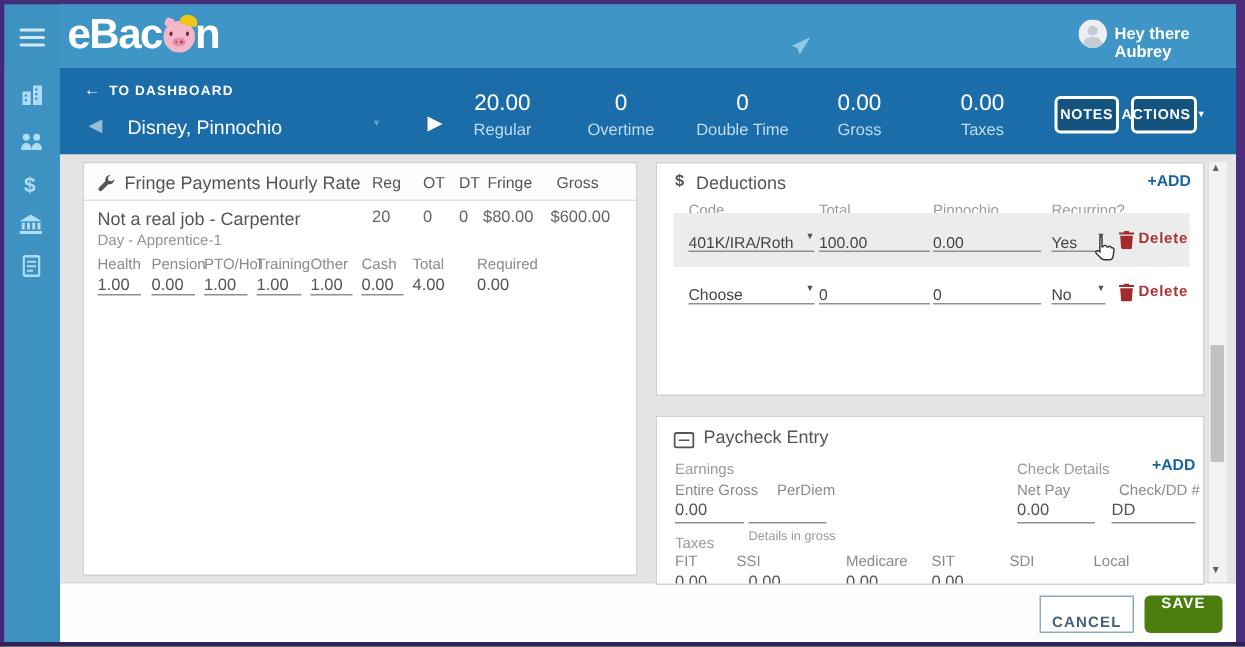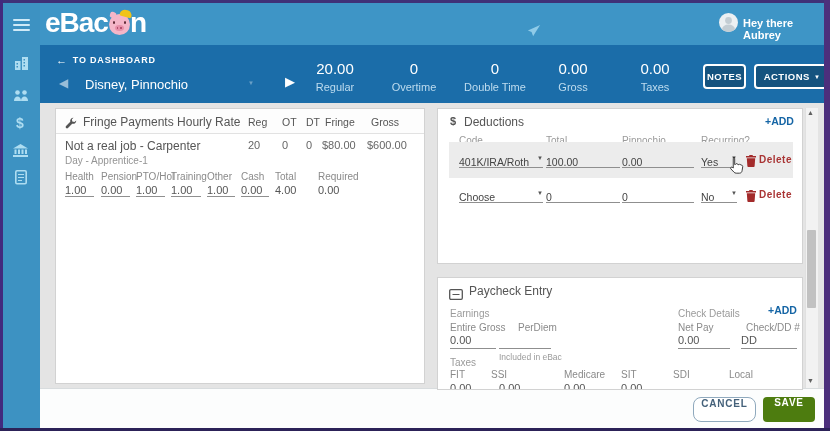--- a/index.html
+++ b/index.html
@@ -46,22 +46,22 @@
   .uline{border-bottom:1px solid #8f8f8f;}
   .num{font-size:11px;color:#666;text-align:left;}
   .caret{font-size:6px;color:#555;vertical-align:2px;}
   .add-link{color:#1565a5;font-size:10.5px;font-weight:700;cursor:pointer;}
   .del-lbl{color:#a93434;font-size:10px;font-weight:700;letter-spacing:.5px;}
   .ded-field{position:absolute;height:16px;box-sizing:border-box;}
   .ded-field .tx{font-size:10.5px;color:#444;}
   .scroll-track{left:805px;top:108px;width:13px;height:280px;background:#f2f2f2;border-left:1px solid #e0e0e0;box-sizing:border-box;}
   .scroll-thumb{left:807px;top:230px;width:9px;height:78px;background:#c1c1c1;border-radius:1px;}
   .scroll-arrow{font-size:7px;color:#606060;left:807px;}
-  .btn-cancel{box-sizing:border-box;border:1px solid #8fa9bd;border-radius:8px;background:#fff;color:#44617a;
-              font-size:10px;font-weight:700;letter-spacing:.8px;display:flex;align-items:flex-start;justify-content:center;cursor:pointer;}
+  .btn-cancel{box-sizing:border-box;border:1px solid #8fa9bd;border-radius:0;background:#fff;color:#44617a;
+              font-size:10px;font-weight:700;letter-spacing:.8px;display:flex;align-items:flex-end;justify-content:center;cursor:pointer;}
   .btn-save{box-sizing:border-box;border-radius:4px;background:#4d7c0f;color:#fff;
             font-size:10px;font-weight:700;letter-spacing:.8px;display:flex;align-items:flex-start;justify-content:center;cursor:pointer;}
 </style>
 </head>
 <body>
 
 <div class="screen">
 
   <div class="abs topbar"></div>
   <div class="abs sidebar"></div>
@@ -193,21 +193,21 @@
     <div class="stat-lbl">Gross</div>
   </div>
   <div class="abs" style="left:625px;top:60px;width:60px;">
     <div class="stat-val">0.00</div>
     <div class="stat-lbl">Taxes</div>
   </div>
 
   <div class="abs hdr-btn" style="left:703px;top:64px;width:43px;height:25px;">
     <span>NOTES</span>
   </div>
-  <div class="abs hdr-btn" style="left:754px;top:64px;width:76px;height:25px;">
+  <div class="abs hdr-btn" style="left:754px;top:64px;width:44px;height:25px;">
     <span>ACTIONS</span>
     <span style="font-size:6px;">▼</span>
   </div>
 
   <div class="abs card" style="left:55px;top:108px;width:370px;height:276px;">
     <div class="abs" style="left:0;top:0;width:368px;height:24px;border-bottom:1px solid #e2e2e2;background:#fdfdfd;"></div>
     <div class="abs" style="left:9px;top:6px;">
       <svg width="12" height="12" viewBox="0 0 16 16">
           <path fill="#555" d="M15 4.7A4.3 4.3 0 0 1 9.6 9L4 14.6a1.8 1.8 0 0 1-2.6-2.6L7 6.4A4.3 4.3 0 0 1 11.3 1L9.2 3.1l.5 2.9 2.9.5L15 4.7z"></path>
         </svg>
@@ -319,21 +319,21 @@
 
     <div class="abs fld-lbl" style="left:12px;top:44px;">Entire Gross</div>
     <div class="abs fld-lbl" style="left:61px;top:44px;padding-left:19px;">PerDiem</div>
     <div class="abs fld-lbl" style="left:240px;top:44px;">Net Pay</div>
     <div class="abs fld-lbl" style="left:308px;top:44px;">Check/DD #</div>
 
     <div class="abs fld-val uline" style="left:12px;top:56px;width:46px;height:14px;">0.00</div>
     <div class="abs fld-val uline" style="left:61px;top:56px;width:52px;height:14px;"></div>
     <div class="abs fld-val uline" style="left:240px;top:56px;width:52px;height:14px;">0.00</div>
     <div class="abs fld-val uline" style="left:303px;top:56px;width:56px;height:14px;">DD</div>
-    <div class="abs" style="left:61px;top:74px;font-size:8.5px;color:#9a9a9a;">Included in eBac</div>
+    <div class="abs" style="left:61px;top:74px;font-size:8.5px;color:#9a9a9a;">Details in gross</div>
 
     <div class="abs col-lbl" style="left:12px;top:79px;">Taxes</div>
 
     <div class="abs fld-lbl" style="left:12px;top:91px;">FIT</div>
     <div class="abs fld-lbl" style="left:53px;top:91px;">SSI</div>
     <div class="abs fld-lbl" style="left:126px;top:91px;">Medicare</div>
     <div class="abs fld-lbl" style="left:183px;top:91px;">SIT</div>
     <div class="abs fld-lbl" style="left:235px;top:91px;">SDI</div>
     <div class="abs fld-lbl" style="left:291px;top:91px;">Local</div>
 

